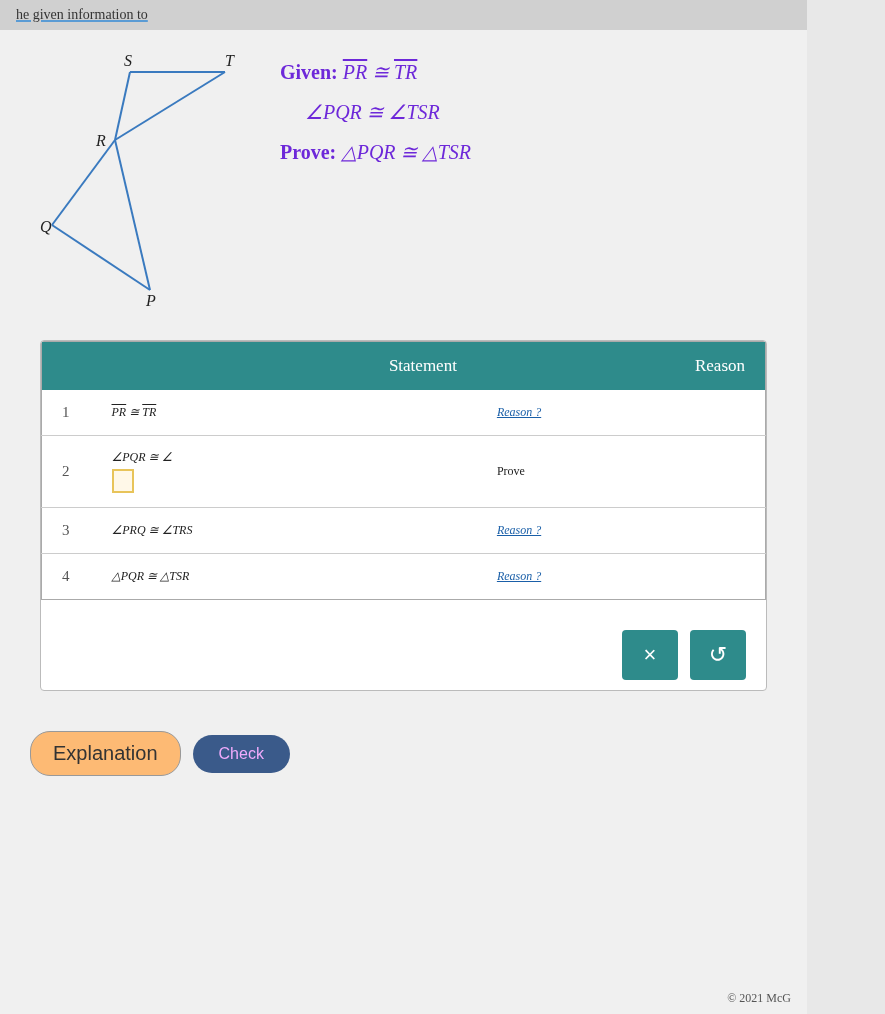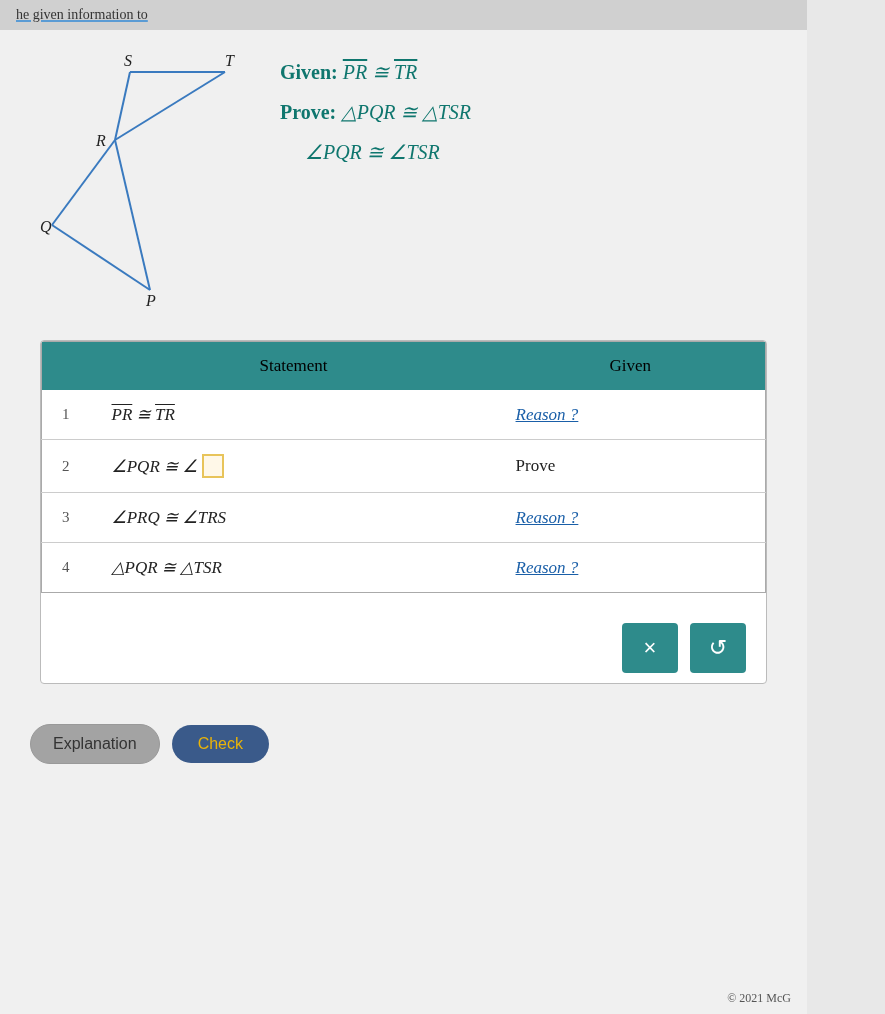--- a/index.html
+++ b/index.html
@@ -50,77 +50,77 @@
       width: 200px;
       height: 260px;
     }
     .given-prove {
       flex: 1;
       padding-top: 10px;
     }
     .given-prove p {
       font-size: 20px;
       margin-bottom: 16px;
-      color: #0f766e;
+      color: #6d28d9;
       font-style: italic;
     }
     .given-prove .label {
       font-style: normal;
       font-weight: bold;
     }
     .overline {
       text-decoration: overline;
     }
     .proof-table {
       width: 100%;
       border-collapse: collapse;
       background: white;
       border: 1px solid #aaa;
       margin-bottom: 20px;
     }
     .proof-table thead tr {
       background: #2e8b8b;
     }
     .proof-table thead th {
-      color: #000000;
+      color: #ffffff;
       padding: 14px 20px;
-      text-align: center;
+      text-align: right;
       font-size: 17px;
       font-weight: normal;
     }
     .proof-table tbody tr {
       border-bottom: 1px solid #ccc;
     }
     .proof-table tbody tr:last-child {
       border-bottom: none;
     }
     .proof-table tbody td {
       padding: 14px 20px;
-      font-size: 17px;
+      font-size: 12px;
       color: #222;
       vertical-align: middle;
     }
     .proof-table tbody td:first-child {
       width: 50px;
       color: #555;
       font-size: 15px;
     }
     .proof-table tbody td:nth-child(2) {
       font-style: italic;
     }
     .reason-link {
       color: #1a5fa8;
       text-decoration: underline;
       cursor: pointer;
       font-style: italic;
     }
     .row-with-input {
       display: flex;
-      align-items: center;
       gap: 4px;
+      flex-direction: column;
     }
     .angle-input {
       display: inline-block;
       width: 22px;
       height: 24px;
       border: 2px solid #e8c45a;
       background: #fff8e8;
       vertical-align: middle;
     }
     .action-buttons {
@@ -155,32 +155,32 @@
       align-items: center;
       justify-content: center;
     }
     .bottom-buttons {
       display: flex;
       gap: 12px;
       padding: 20px 30px;
       align-items: center;
     }
     .btn-explanation {
-      background: #a3a3a3;
+      background: #fdba74;
       border: 1px solid #999;
       border-radius: 20px;
       padding: 10px 22px;
-      font-size: 16px;
+      font-size: 20px;
       cursor: pointer;
       color: #333;
       text-align: center;
     }
     .btn-check {
       background: #3a5a8a;
-      color: #eab308;
+      color: #f0abfc;
       border: none;
       border-radius: 20px;
       padding: 10px 26px;
       font-size: 16px;
       cursor: pointer;
     }
     .copyright {
       position: absolute;
       bottom: 8px;
       right: 16px;
@@ -227,37 +227,37 @@
       </div>
 
       <div class="given-prove">
         <p>
           <span class="label">Given: </span>
           <span class="overline">PR</span>
           <span> ≅ </span>
           <span class="overline">TR</span>
         </p>
         <p>
+          <span>&nbsp;&nbsp;&nbsp;&nbsp;&nbsp;∠PQR ≅ ∠TSR</span>
+        </p>
+        <p>
           <span class="label">Prove: </span>
           <span>△PQR ≅ △TSR</span>
         </p>
-        <p>
-          <span>&nbsp;&nbsp;&nbsp;&nbsp;&nbsp;∠PQR ≅ ∠TSR</span>
-        </p>
       </div>
 
     </div>
 
     <div class="proof-wrapper">
       <table class="proof-table">
         <thead>
           <tr>
             <th></th>
             <th>Statement</th>
-            <th>Given</th>
+            <th>Reason</th>
           </tr>
         </thead>
         <tbody>
 
           <tr>
             <td>1</td>
             <td>
               <span class="overline">PR</span>
               <span> ≅ </span>
               <span class="overline">TR</span>

